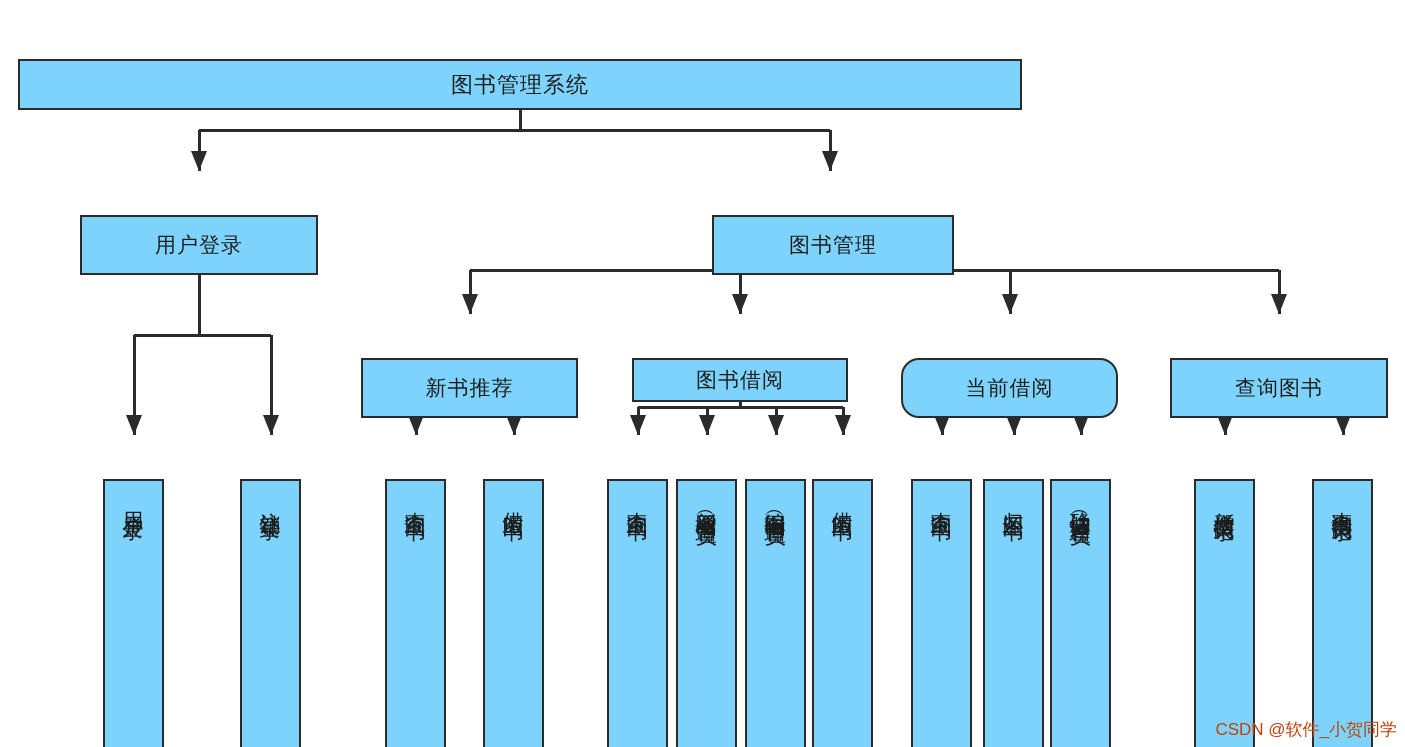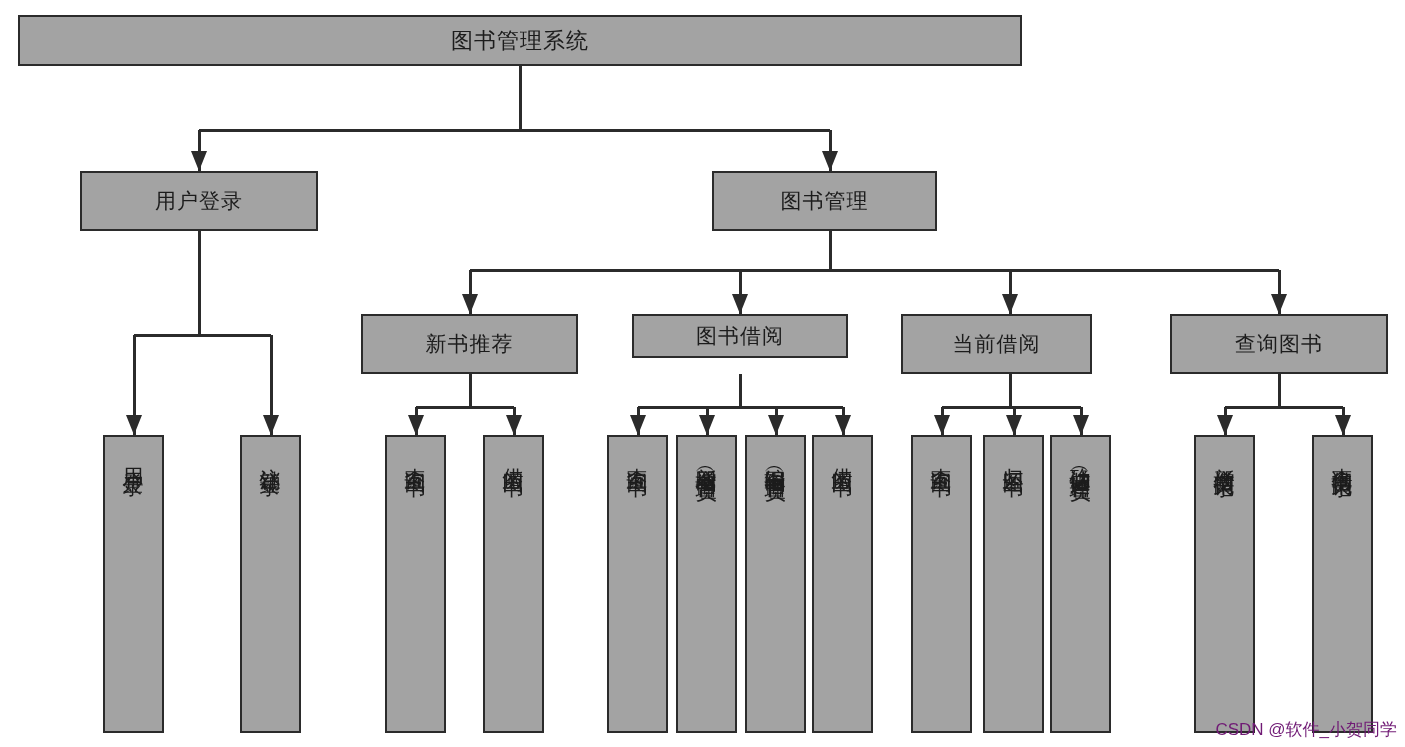--- a/index.html
+++ b/index.html
@@ -22,26 +22,27 @@
     position: absolute;
     left: 0;
     top: 0;
     width: 1405px;
     height: 747px;
   }
   
   .node {
     position: absolute;
     box-sizing: border-box;
-    background: #a3a3a3;
+    background: #7dd3fc;
     border: 2px solid #ef4444;
     display: flex;
     align-items: center;
     justify-content: center;
     overflow: hidden;
+    margin-top: 44px;
   }
   .node-label {
     color: #1c1c1c;
     letter-spacing: 1px;
     line-height: 1.18;
     white-space: pre;
     text-align: center;
   }
   
   .node.horiz .node-label {
@@ -65,21 +66,21 @@
     line-height: 1;
   }
   .node.vert.long-label .node-label {
     letter-spacing: 2px;
   }
   #watermark {
     position: absolute;
     right: 8px;
     bottom: 6px;
     font-size: 17px;
-    color: #701a75;
+    color: #c2410c;
     white-space: nowrap;
     user-select: none;
   }
 </style>
 </head>
 <body>
 
 <div id="diagram-canvas">
 
   <svg id="diagram-svg" viewBox="0 0 1405 747" xmlns="http://www.w3.org/2000/svg">
@@ -139,36 +140,36 @@
       </g>
   </svg>
 
   <div id="node-layer">
       <div class="node horiz root long-label" style="left: 18px; top: 15px; width: 1004px; height: 51px; border-color: rgb(43, 43, 43);">
         <span class="node-label" style="color: rgb(28, 28, 28);">图书管理系统</span>
       </div>
       <div class="node horiz" style="left: 80px; top: 171px; width: 238px; height: 60px; border-color: rgb(43, 43, 43);">
         <span class="node-label" style="color: rgb(28, 28, 28);">用户登录</span>
       </div>
-      <div class="node horiz" style="left: 712px; top: 171px; width: 225px; height: 60px; border-color: rgb(43, 43, 43); justify-content: center;">
+      <div class="node horiz" style="left: 712px; top: 171px; width: 242px; height: 60px; border-color: rgb(43, 43, 43); justify-content: center;">
         <span class="node-label" style="color: rgb(28, 28, 28);">图书管理</span>
       </div>
       <div class="node vert" style="left: 103px; top: 435px; width: 61px; height: 298px; border-color: rgb(43, 43, 43);">
         <span class="node-label" style="color: rgb(28, 28, 28);">用户登录</span>
       </div>
       <div class="node vert" style="left: 240px; top: 435px; width: 61px; height: 298px; border-color: rgb(43, 43, 43);">
         <span class="node-label" style="color: rgb(28, 28, 28);">注销登录</span>
       </div>
       <div class="node horiz" style="left: 361px; top: 314px; width: 217px; height: 60px; border-color: rgb(43, 43, 43);">
         <span class="node-label" style="color: rgb(28, 28, 28);">新书推荐</span>
       </div>
       <div class="node horiz" style="left: 632px; top: 314px; width: 216px; height: 44px; border-color: rgb(43, 43, 43);">
         <span class="node-label" style="color: rgb(28, 28, 28);">图书借阅</span>
       </div>
-      <div class="node horiz" style="left: 901px; top: 314px; width: 191px; height: 60px; border-color: rgb(43, 43, 43);">
+      <div class="node horiz" style="left: 901px; top: 314px; width: 217px; height: 60px; border-color: rgb(43, 43, 43); border-radius: 18px;">
         <span class="node-label" style="color: rgb(28, 28, 28);">当前借阅</span>
       </div>
       <div class="node horiz" style="left: 1170px; top: 314px; width: 218px; height: 60px; border-color: rgb(43, 43, 43);">
         <span class="node-label" style="color: rgb(28, 28, 28);">查询图书</span>
       </div>
       <div class="node vert" style="left: 385px; top: 435px; width: 61px; height: 298px; border-color: rgb(43, 43, 43);">
         <span class="node-label" style="color: rgb(28, 28, 28);">查询图书</span>
       </div>
       <div class="node vert" style="left: 483px; top: 435px; width: 61px; height: 298px; border-color: rgb(43, 43, 43);">
         <span class="node-label" style="color: rgb(28, 28, 28);">借阅图书</span>

